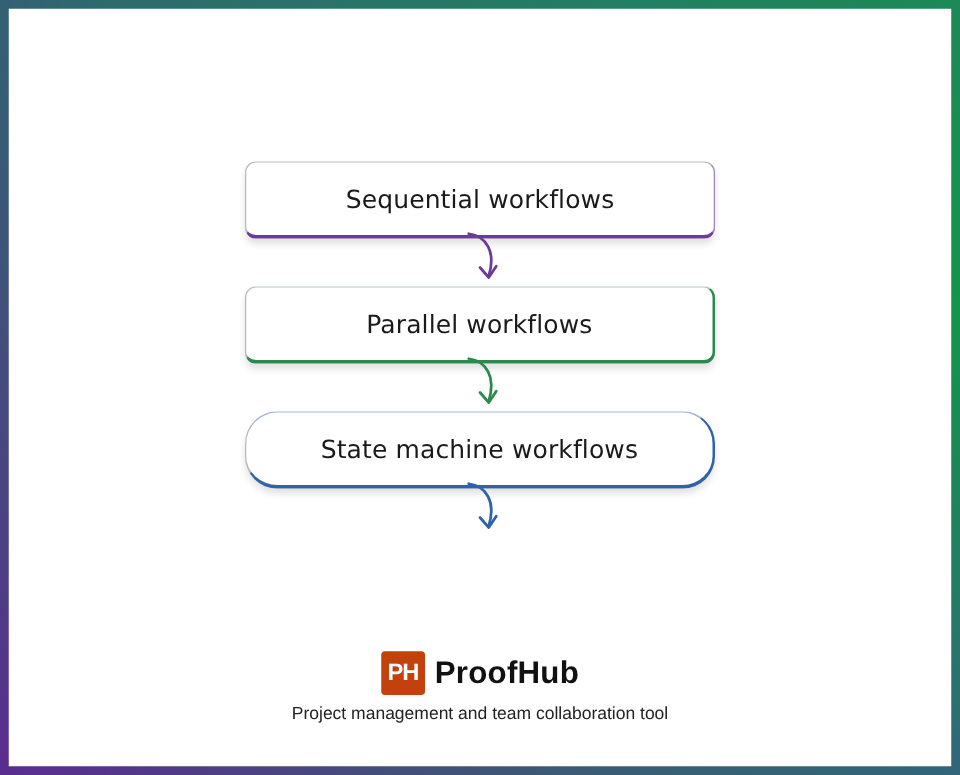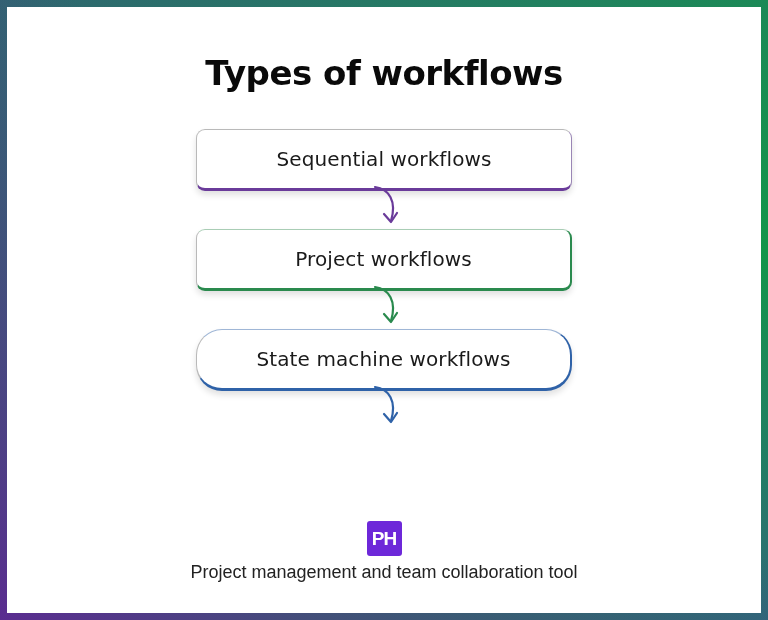--- a/index.html
+++ b/index.html
@@ -72,58 +72,58 @@
       font-weight: bold;
       font-size: 25px;
       color: #111111;
       letter-spacing: 0.2px;
     }
     .tagline {
       position: absolute;
       left: 0; right: 0; top: 555px;
       text-align: center;
       font-family: "Liberation Sans", sans-serif;
-      font-size: 18px;
+      font-size: 14px;
       color: #222222;
     }
   </style>
 </head>
 <body>
 
 <div class="frame-bg"></div>
 
 <div class="card">
-  <h1 class="title">Types of workflows</h1>
 
   <div class="step" style="top:122px; border-bottom:3px solid #6a3b9a; border-right-color:#9a86b5;">
     <span>Sequential workflows</span>
   </div>
 
   <svg class="arrow" style="top:176px;" viewBox="0 0 40 44">
     <path d="M8 4 C 22 6, 30 18, 24 38" fill="none" stroke="#6a3b9a" stroke-width="2.2" stroke-linecap="round"></path>
     <path d="M17 31 L24 39 L30 30" fill="none" stroke="#6a3b9a" stroke-width="2.2" stroke-linecap="round" stroke-linejoin="round"></path>
   </svg>
 
   <div class="step" style="top:222px; border-bottom:3px solid #2a8a4e; border-right:2.5px solid #2a8a4e; border-top-color:#a9cdb5;">
-    <span>Project workflows</span>
+    <span>Parallel workflows</span>
   </div>
 
   <svg class="arrow" style="top:276px;" viewBox="0 0 40 44">
     <path d="M8 4 C 22 6, 30 18, 24 38" fill="none" stroke="#2a8a4e" stroke-width="2.2" stroke-linecap="round"></path>
     <path d="M17 31 L24 39 L30 30" fill="none" stroke="#2a8a4e" stroke-width="2.2" stroke-linecap="round" stroke-linejoin="round"></path>
   </svg>
 
   <div class="step" style="top:322px; border-bottom:3px solid #2f62a8; border-right:2px solid #2f62a8; border-top-color:#9fb6d6;border-radius:26px;">
     <span>State machine workflows</span>
   </div>
 
   <svg class="arrow" style="top:376px;" viewBox="0 0 40 44">
     <path d="M8 4 C 22 6, 30 18, 24 38" fill="none" stroke="#2f62a8" stroke-width="2.2" stroke-linecap="round"></path>
     <path d="M17 31 L24 39 L30 30" fill="none" stroke="#2f62a8" stroke-width="2.2" stroke-linecap="round" stroke-linejoin="round"></path>
   </svg>
 
 
   <div class="logo-row">
-    <div class="logo-mark" style="background:#6d28d9;">PH</div>
+    <div class="logo-mark" style="background:#c2410c;">PH</div>
+    <div class="logo-text">ProofHub</div>
   </div>
 
   <div class="tagline">Project management and team collaboration tool</div>
 </div>
 
 </body></html>

